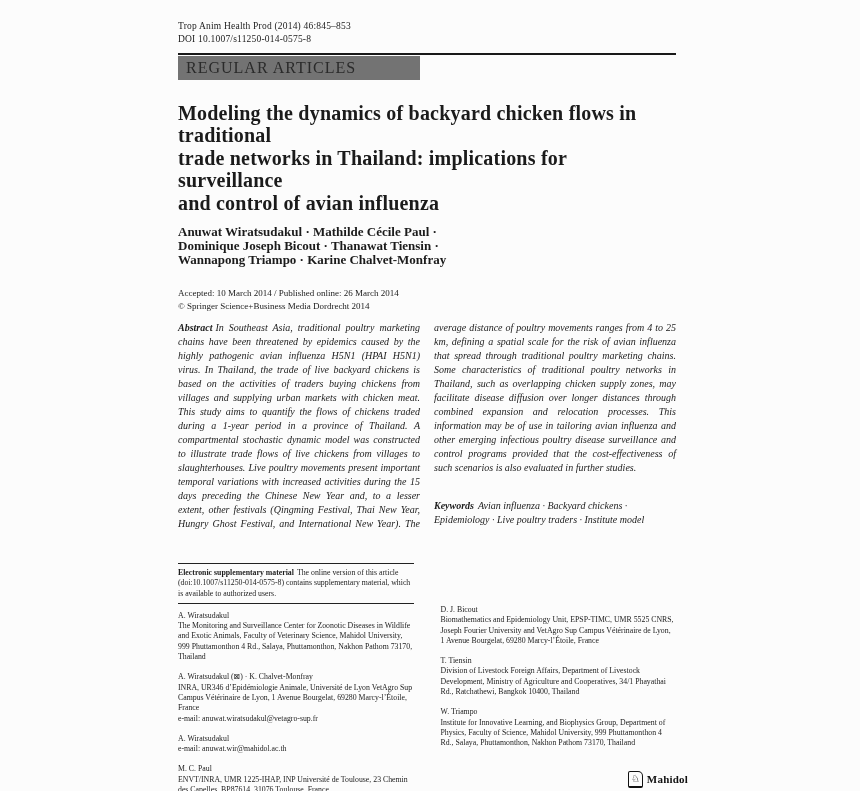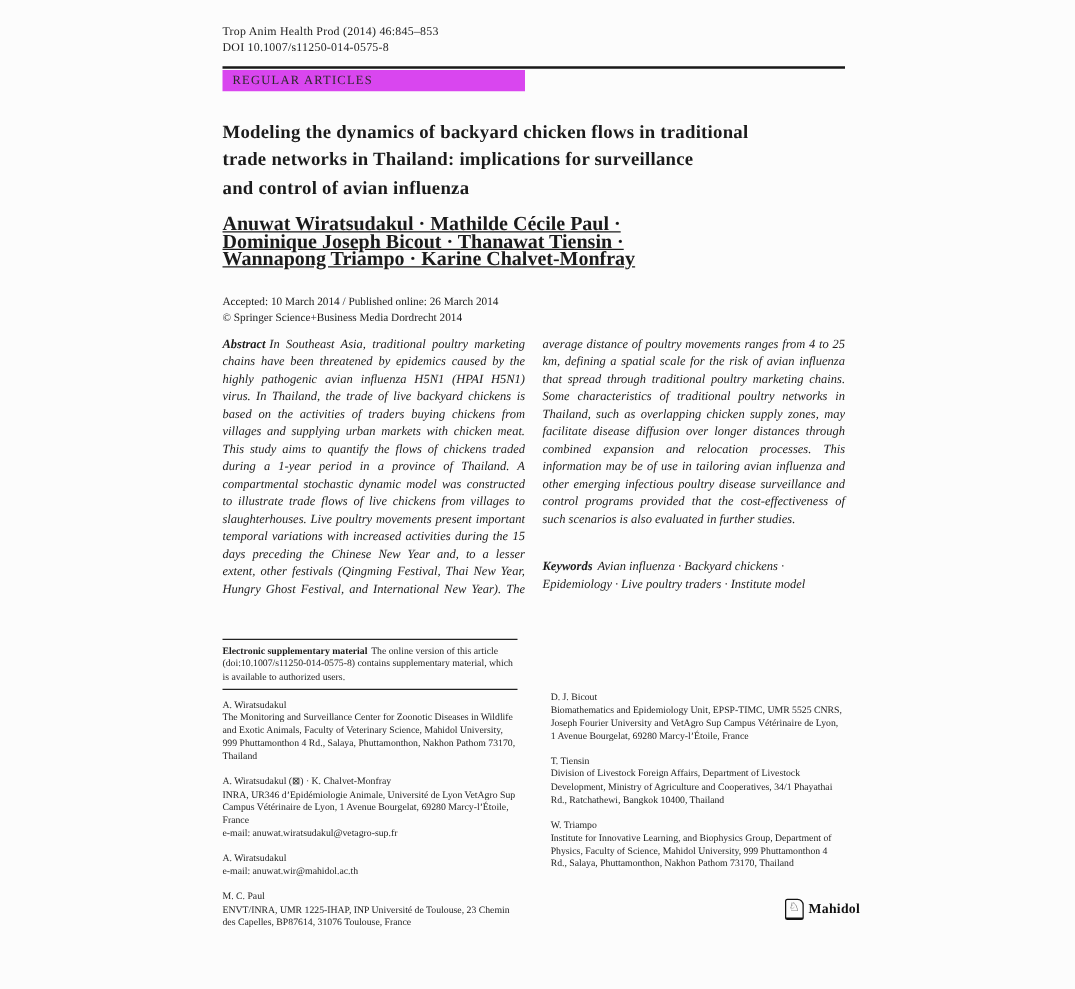--- a/index.html
+++ b/index.html
@@ -9,32 +9,32 @@
     font-family:"Liberation Serif", serif;
     color:#1b1b1b;
     -webkit-font-smoothing:antialiased;
   }
   .page { position:relative; width:860px; height:791px; overflow:hidden; }
   .content { position:absolute; left:178px; top:20px; width:498px; }
 
   .jref { font-size:9.5px; line-height:13px; letter-spacing:0.2px; }
   .toprule { border:none; border-top:2.5px solid #191919; margin:7px 0 0 0; }
   .banner {
-    width:234px; background:#d946ef; color:#2a2a2a;
-    font-size:10px; letter-spacing:1px;
+    width:234px; background:#737373; color:#2a2a2a;
+    font-size:16px; letter-spacing:1px;
     padding:2.5px 0 3px 8px; margin-top:1px;
   }
 
   .title {
-    font-size:15px; font-weight:bold; line-height:22.5px;
+    font-size:20px; font-weight:bold; line-height:22.5px;
     margin-top:22px; white-space:pre-line; letter-spacing:0.2px;
   }
   .authors {
-    font-size:16px; font-weight:bold; line-height:14px;
-    margin-top:11px; white-space:pre-line;text-decoration:underline;
+    font-size:13px; font-weight:bold; line-height:14px;
+    margin-top:11px; white-space:pre-line;
   }
   .dates { font-size:9px; line-height:12.5px; margin-top:20px; }
 
   .abstract-row { display:flex; gap:14px; margin-top:9px;font-style:italic; }
   .col { width:242px; }
   .abs { font-size:10px; line-height:14px; text-align:justify; margin:0; }
   .abs b { margin-right:3px; }
   .abs-left { text-align-last:justify; }
   .kw { margin-top:24px; font-size:10px; line-height:14px; }
   .kw b { margin-right:4px; }

